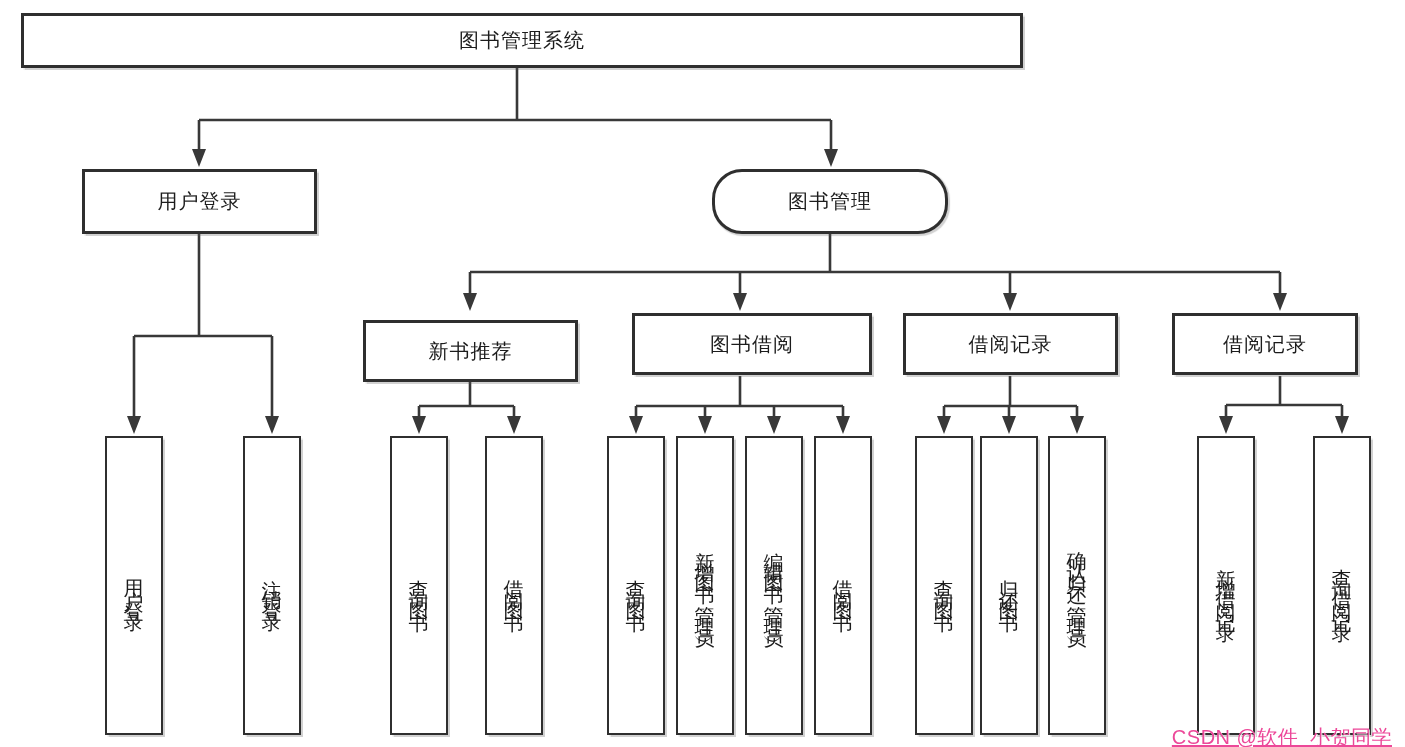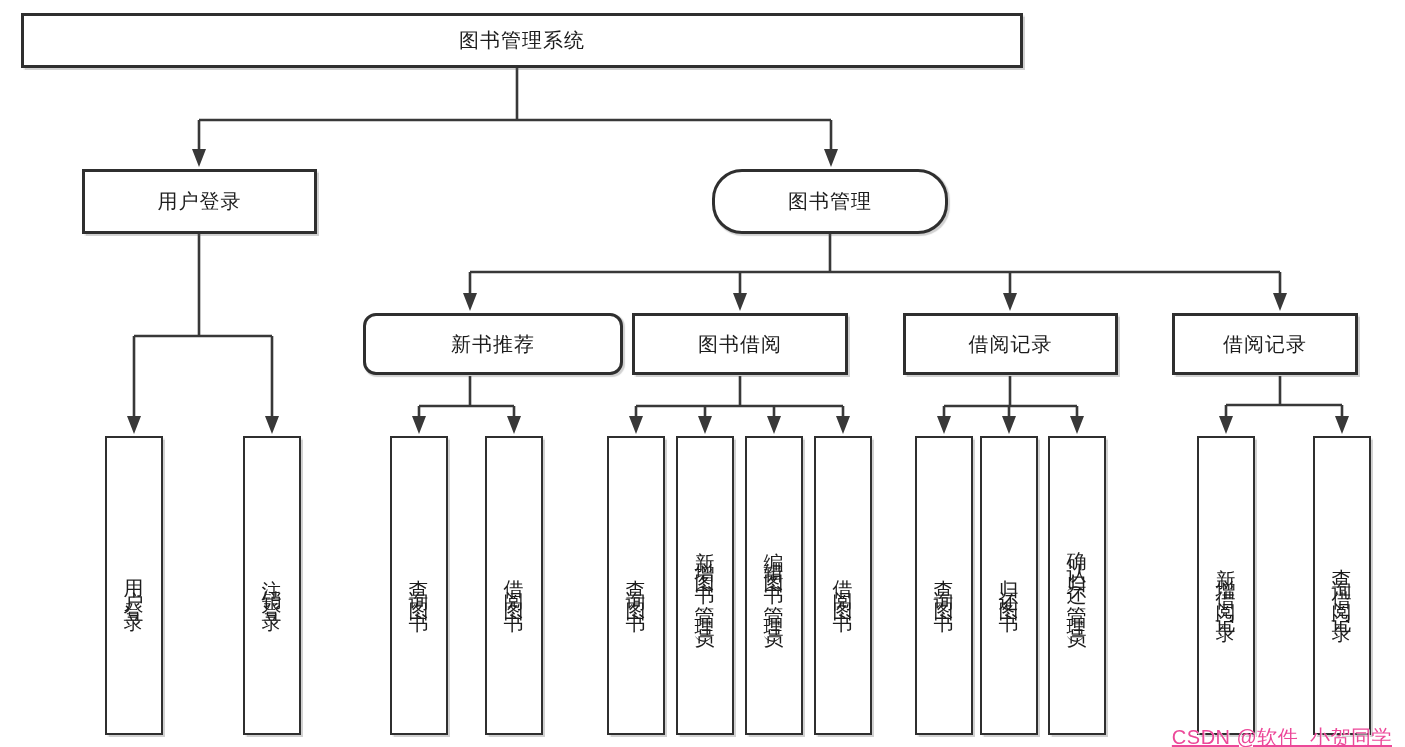--- a/index.html
+++ b/index.html
@@ -75,22 +75,22 @@
     color: #ec4899;
     letter-spacing: 0.5px;
     text-shadow: 1px 1px 0 rgba(255,255,255,0.8);
     white-space: nowrap;
     text-decoration: underline;
   }
   
   #n-root   { left: 21px;  top: 13px;  width: 1002px; height: 55px; }
   #n-login  { left: 82px;  top: 169px; width: 235px;  height: 65px; }
   #n-mgmt   { left: 712px; top: 169px; width: 236px;  height: 65px; border-radius: 30px; }
-  #n-rec    { left: 363px; top: 313px; width: 260px;  height: 62px; border-radius: 13px; }
-  #n-borrow { left: 632px; top: 313px; width: 216px;  height: 62px; text-align: center; }
+  #n-rec    { left: 363px; top: 320px; width: 215px;  height: 62px; }
+  #n-borrow { left: 632px; top: 313px; width: 240px;  height: 62px; text-align: center; }
   #n-cur    { left: 903px; top: 313px; width: 215px;  height: 62px; }
   #n-hist   { left: 1172px;top: 313px; width: 186px;  height: 62px; }
   #lf-1  { left: 105px;  }
   #lf-2  { left: 243px;  }
   #lf-3  { left: 390px;  }
   #lf-4  { left: 485px;  }
   #lf-5  { left: 607px;  }
   #lf-6  { left: 676px;  }
   #lf-7  { left: 745px;  }
   #lf-8  { left: 814px;  }

